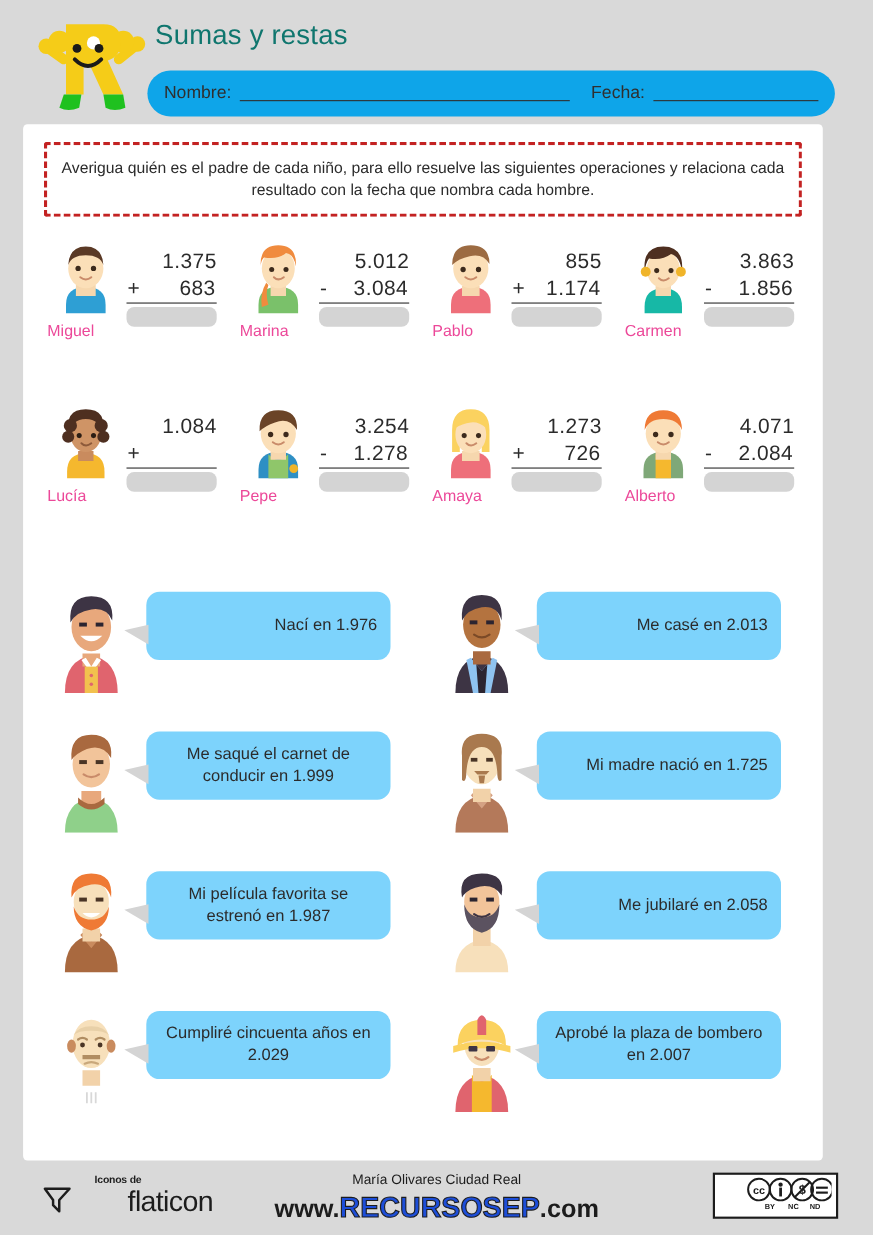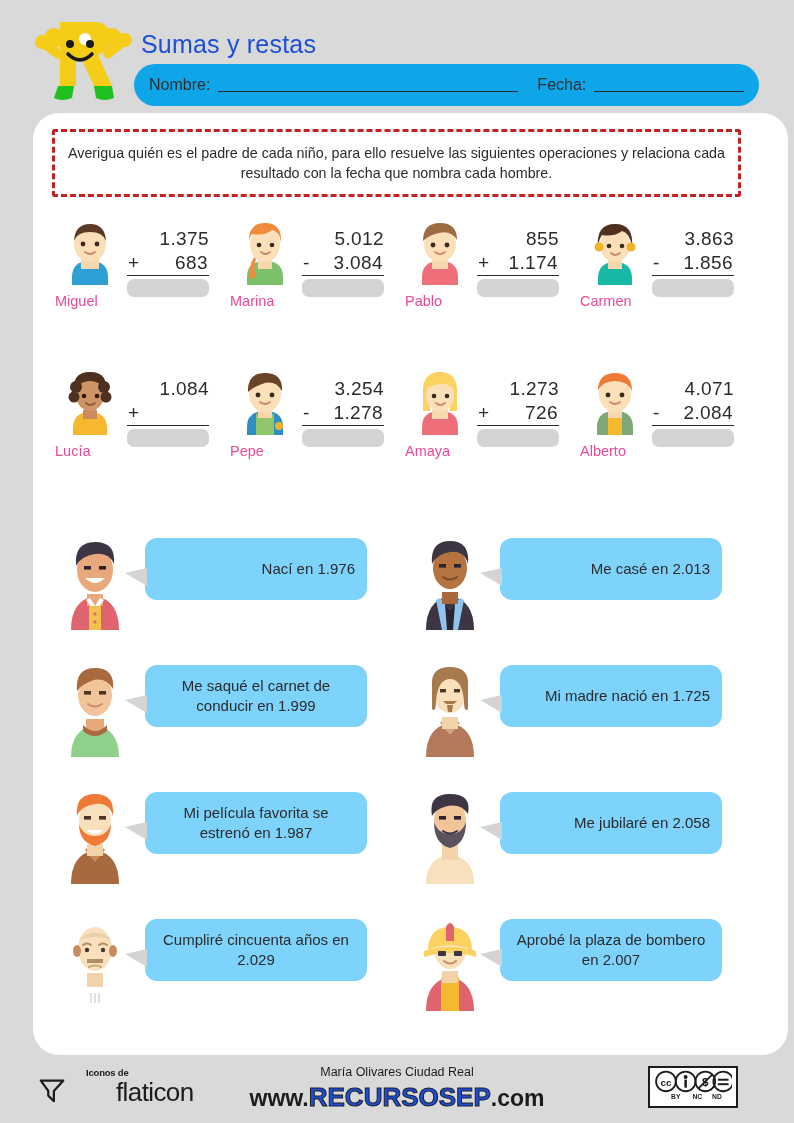--- a/index.html
+++ b/index.html
@@ -26,23 +26,23 @@
   .mascot {
     position: absolute;
     left: 28px;
     top: 8px;
     width: 110px;
     height: 100px;
   }
   .worksheet-title {
     position: absolute;
     left: 141px;
-    top: 30px;
+    top: 18px;
     font-size: 25px;
-    color: #1d4ed8;
+    color: #0f766e;
     letter-spacing: .2px;
     font-weight: 400;
   }
   .namebar {
     position: absolute;
     left: 134px;
     top: 64px;
     width: 625px;
     height: 42px;
     background: #0ea5e9;
@@ -60,27 +60,26 @@
     border-bottom: 1.6px solid #2f2f2f;
     height: 12px;
     margin: 0 4px 0 8px;
   }
   .rule.name { width: 300px; }
   .rule.date { width: 150px; }
 
   
   .card {
     position: absolute;
-    left: 33px;
+    left: 21px;
     top: 113px;
     width: 727px;
     height: 942px;
     background: #ffffff;
-    border-radius: 26px;
-    padding-left: 28px;
+    border-radius: 4px;
   }
 
   
   .instructions {
     position: absolute;
     left: 19px;
     top: 16px;
     width: 689px;
     height: 68px;
     border: 3px dashed #c32222;
@@ -277,20 +276,21 @@
     color: #1d4ed8;
   }
   .cc-badge {
     position: absolute;
     left: 648px;
     top: 1066px;
     width: 86px;
     height: 38px;
     background: #ffffff;
     border: 2px solid #1c1c1c;
+    padding-left: 24px;
   }
 </style>
 </head>
 <body>
 
 <div class="header">
 
   <div class="mascot">
     <svg viewBox="0 0 110 100" width="110" height="100">
 

